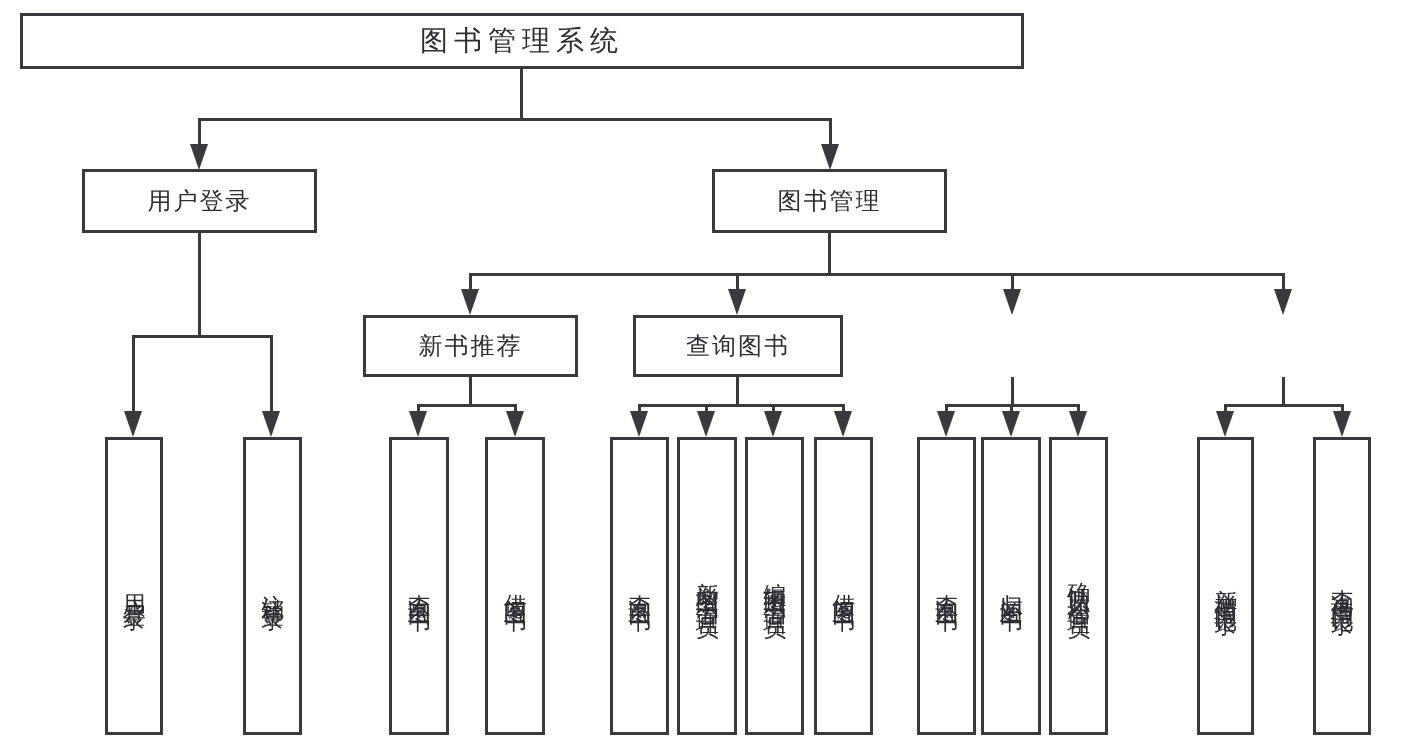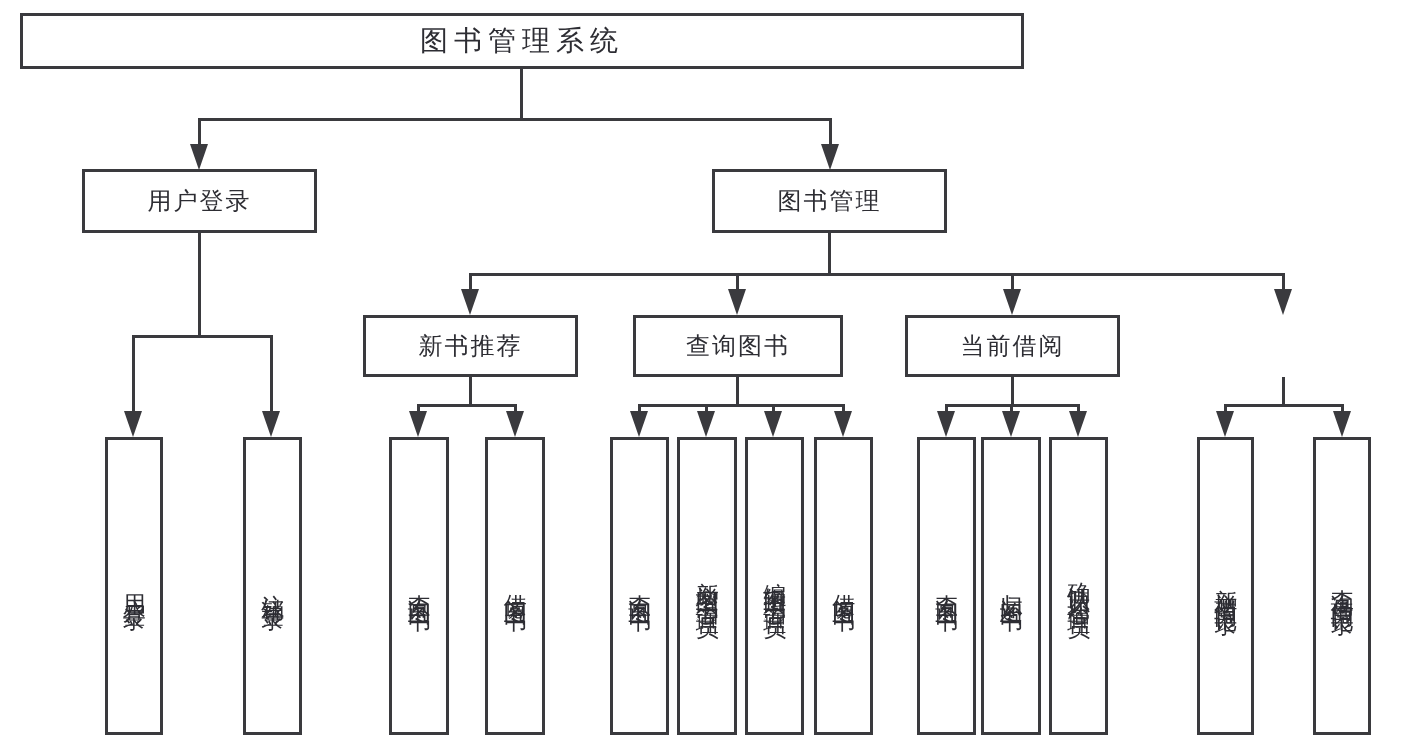--- a/index.html
+++ b/index.html
@@ -50,23 +50,20 @@
   </div>
   <div class="box h" style="left:712px;top:169px;width:235px;height:64px">
     <span>图书管理</span>
   </div>
 
   <div class="box h" style="left:363px;top:315px;width:215px;height:62px">
     <span>新书推荐</span>
   </div>
   <div class="box h" style="left:633px;top:315px;width:210px;height:62px">
     <span>查询图书</span>
-  </div>
-  <div class="box h" style="left:905px;top:315px;width:215px;height:62px">
-    <span>当前借阅</span>
   </div>
 
   <div class="box v" style="left:105px;top:437px;width:58px;height:298px">
     <span class="vt">用户登录</span>
   </div>
   <div class="box v" style="left:243px;top:437px;width:59px;height:298px">
     <span class="vt">注销登录</span>
   </div>
 
   <div class="box v" style="left:389px;top:437px;width:60px;height:298px">

